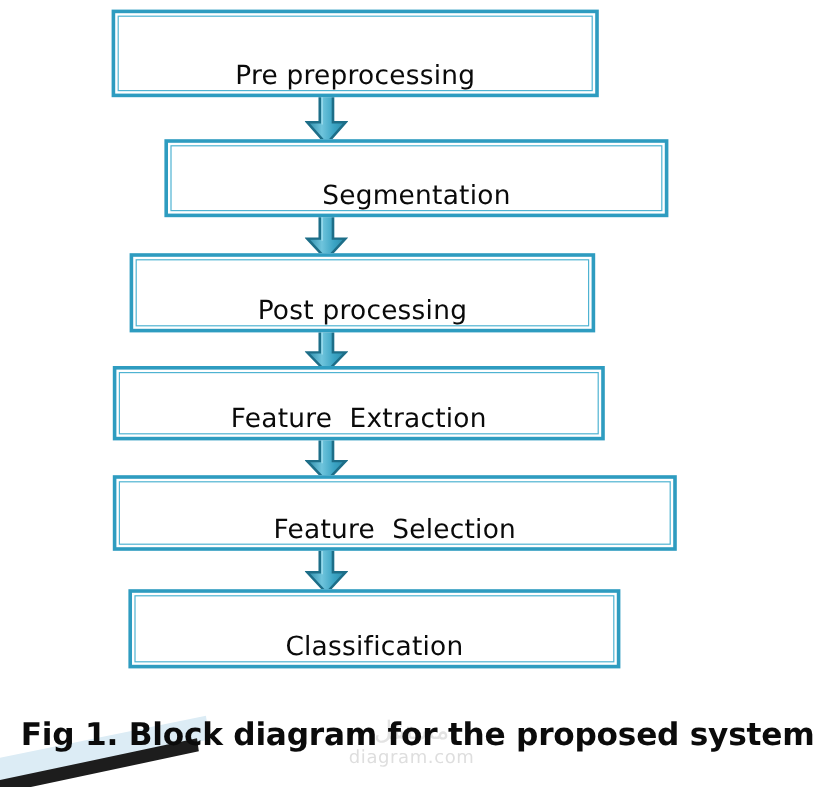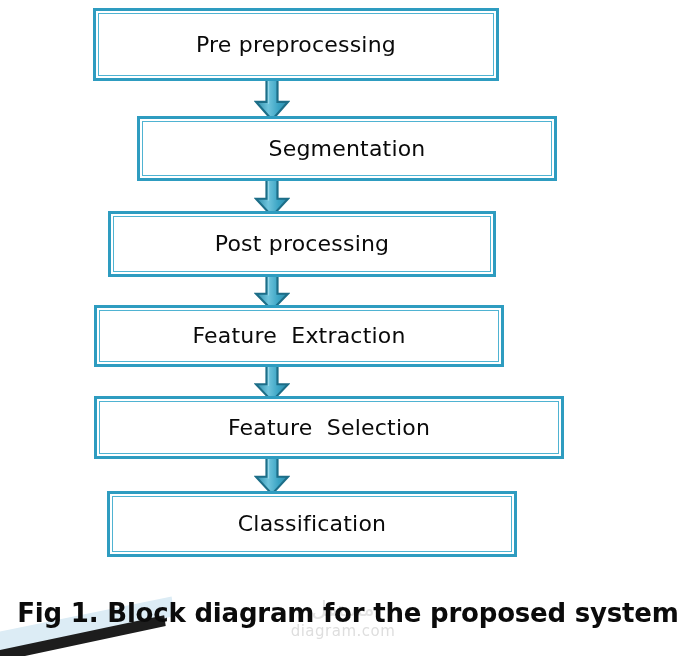--- a/index.html
+++ b/index.html
@@ -61,21 +61,21 @@
     align-items: center;
     justify-content: center;
   }
   .node .inner-rule {
     box-sizing: border-box;
     width: 100%;
     height: 100%;
     border: 1px solid #4fb3d2;
     background: #ffffff;
     display: flex;
-    align-items: center;
+    align-items: flex-end;
     justify-content: center;
   }
   .node-label {
     font-family: "DejaVu Sans", sans-serif;
     font-size: 22px;
     line-height: 1;
     color: #0a0a0a;
     letter-spacing: 0.2px;
     white-space: pre;
     font-weight: 400;

